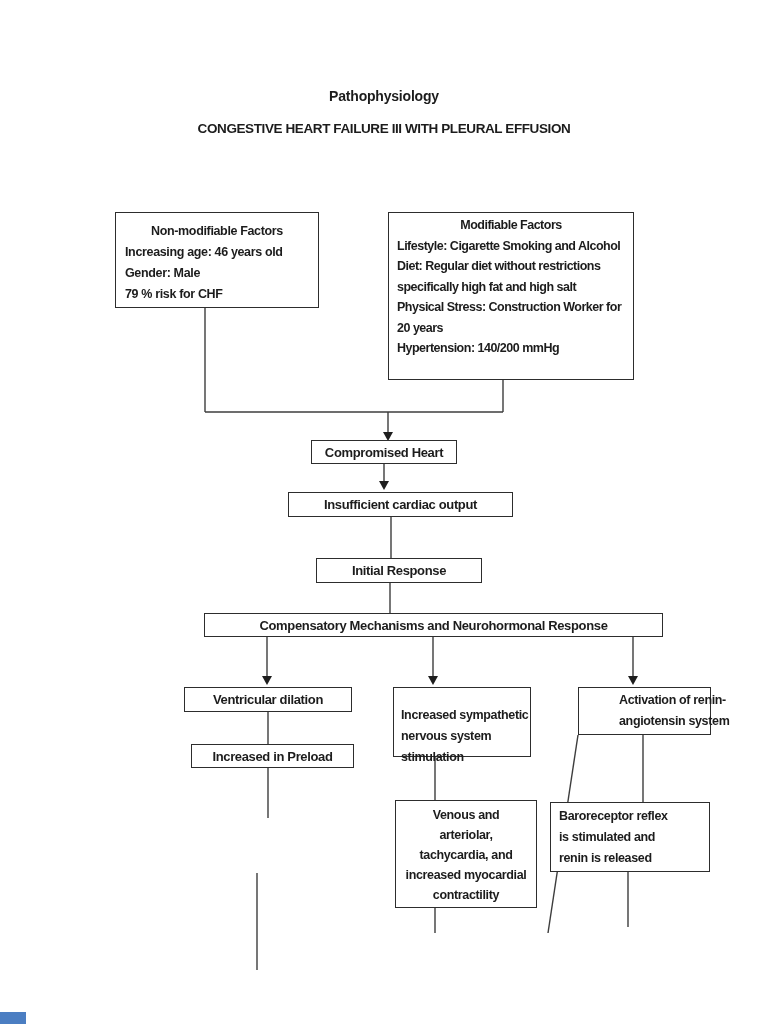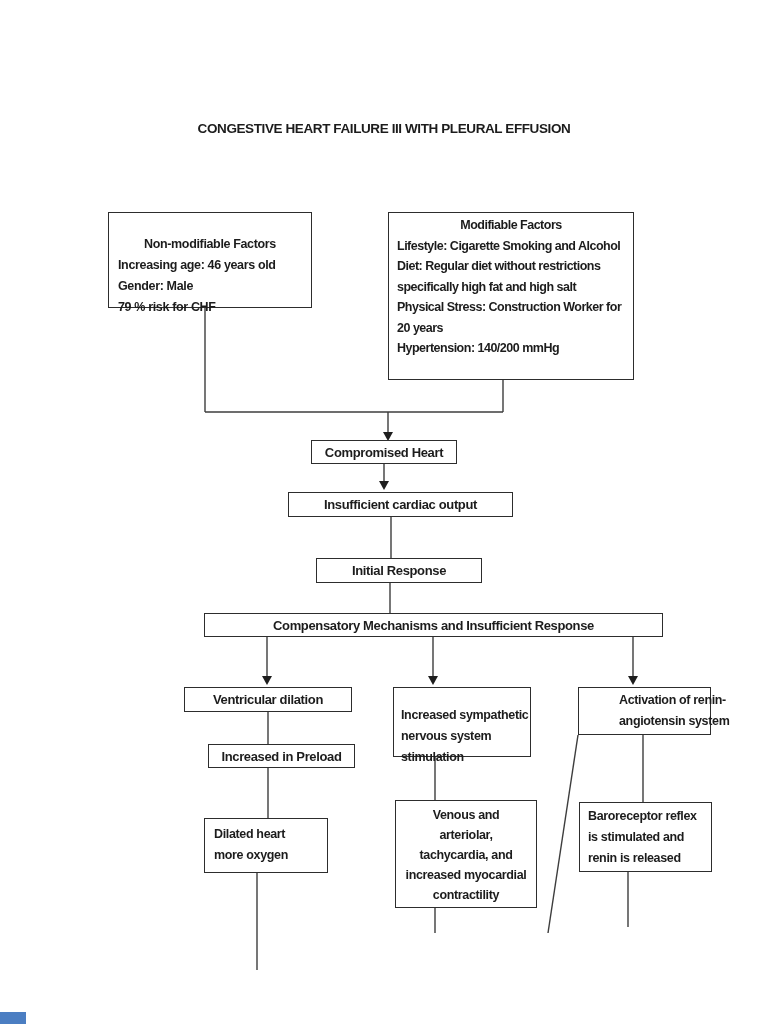--- a/index.html
+++ b/index.html
@@ -18,39 +18,40 @@
   .connectors{position:absolute;top:0;left:0;pointer-events:none;}
   .box{
     position:absolute;box-sizing:border-box;background:#fff;
     border:1.5px solid #2d2d2d;font-weight:bold;color:#1c1c1c;
     font-size:12.5px;letter-spacing:-0.35px;
   }
   .center-one{display:flex;align-items:center;justify-content:center;font-size:13px;white-space:nowrap;}
   .bhead{text-align:center;white-space:nowrap;}
   .bline{white-space:nowrap;}
   .pad-l .bline{padding-left:9px;}
-  .nm{padding-top:21px;line-height:21px;}
+  .nm{padding-top:8px;line-height:21px;margin-left:7px;}
   .mod{padding-top:2px;line-height:20.5px;letter-spacing:-0.5px;}
   .mod .bline{padding-left:8px;}
   .symp{padding-top:17px;line-height:21px;}
   .symp .bline{padding-left:7px;}
   .dil{padding-top:5px;line-height:21px;}
   .dil .bline{padding-left:9px;}
   .ven{padding-top:4px;line-height:20px;text-align:center;}
   .act{padding-top:2px;line-height:21px;}
   .act .bline{padding-left:8px;margin-left:32px;}
   .baro{padding-top:3px;line-height:21px;}
   .baro .bline{padding-left:8px;}
   .corner-accent{position:absolute;left:0;top:1012px;width:26px;height:12px;background:#4b7ec2;}
 </style>
 </head>
 <body>
 
 <div class="page">
 
+  <div class="title">Pathophysiology</div>
   <div class="subtitle">CONGESTIVE HEART FAILURE III WITH PLEURAL EFFUSION</div>
 
   <svg class="connectors" width="768" height="1024" viewBox="0 0 768 1024">
     <g stroke="#3d3d3d" stroke-width="1.4" fill="none">
       <line x1="205" y1="308" x2="205" y2="412"></line>
       <line x1="503" y1="380" x2="503" y2="412"></line>
       <line x1="205" y1="412" x2="503" y2="412"></line>
       <line x1="388" y1="412" x2="388" y2="433"></line>
       <line x1="384" y1="464" x2="384" y2="482"></line>
       <line x1="391" y1="517" x2="391" y2="558"></line>
@@ -92,51 +93,47 @@
     <div class="bline">20 years</div>
     <div class="bline">Hypertension: 140/200 mmHg</div>
   </div>
 
   <div class="box center-one" style="left:311px;top:440px;width:146px;height:24px">Compromised Heart</div>
 
   <div class="box center-one" style="left:288px;top:492px;width:225px;height:25px">Insufficient cardiac output</div>
 
   <div class="box center-one" style="left:316px;top:558px;width:166px;height:25px">Initial Response</div>
 
-  <div class="box center-one" style="left:204px;top:613px;width:459px;height:24px">Compensatory Mechanisms and Insufficient Response</div>
+  <div class="box center-one" style="left:204px;top:613px;width:459px;height:24px">Compensatory Mechanisms and Neurohormonal Response</div>
 
   <div class="box center-one" style="left:184px;top:687px;width:168px;height:25px">Ventricular dilation</div>
 
-  <div class="box center-one" style="left:208px;top:744px;width:147px;height:24px">Increased in Preload</div>
+  <div class="box center-one" style="left:191px;top:744px;width:163px;height:24px">Increased in Preload</div>
 
-  <div class="box dil" style="left:204px;top:818px;width:124px;height:55px">
-    <div class="bline">Dilated heart</div>
-    <div class="bline">more oxygen</div>
-  </div>
 
   <div class="box symp" style="left:393px;top:687px;width:138px;height:70px">
     <div class="bline">Increased sympathetic</div>
     <div class="bline">nervous system</div>
     <div class="bline">stimulation</div>
   </div>
 
   <div class="box ven" style="left:395px;top:800px;width:142px;height:108px">
     <div class="bline">Venous and</div>
     <div class="bline">arteriolar,</div>
     <div class="bline">tachycardia, and</div>
     <div class="bline">increased myocardial</div>
     <div class="bline">contractility</div>
   </div>
 
   <div class="box act" style="left:578px;top:687px;width:133px;height:48px">
     <div class="bline">Activation of renin-</div>
     <div class="bline">angiotensin system</div>
   </div>
 
-  <div class="box baro" style="left:579px;top:802px;width:133px;height:70px">
+  <div class="box baro" style="left:550px;top:802px;width:160px;height:70px">
     <div class="bline">Baroreceptor reflex</div>
     <div class="bline">is stimulated and</div>
     <div class="bline">renin is released</div>
   </div>
 
   <div class="corner-accent"></div>
 
 </div>
 
 </body></html>

